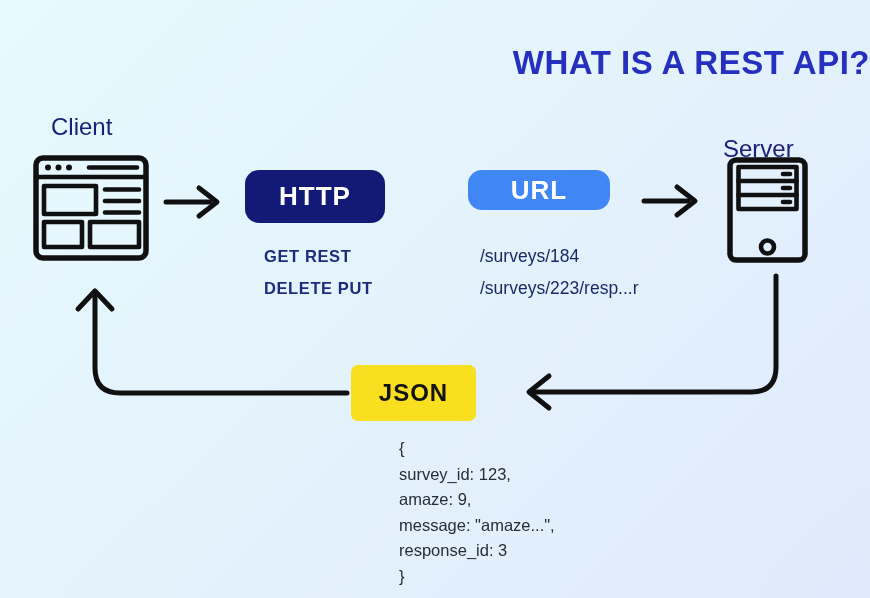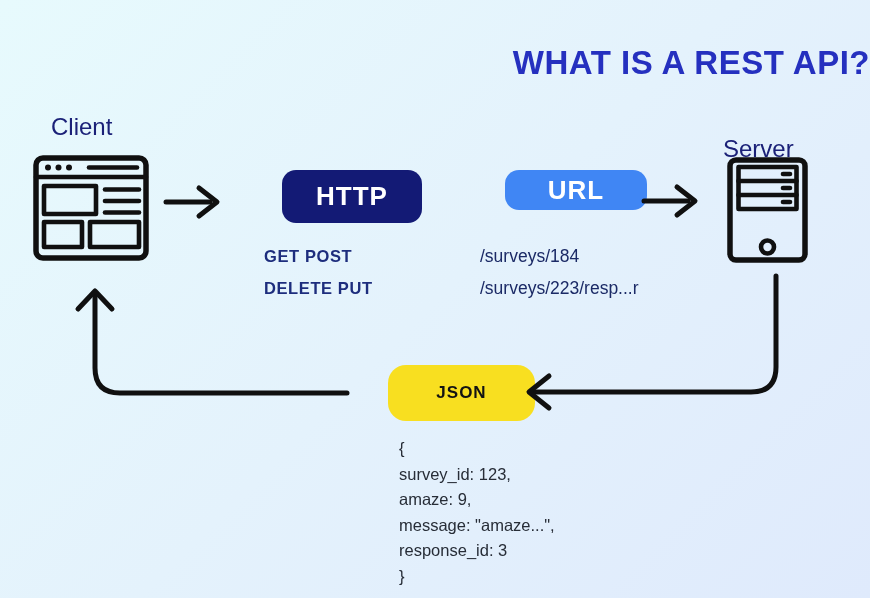--- a/index.html
+++ b/index.html
@@ -50,37 +50,36 @@
     fill:none;stroke:var(--icon-stroke);
     stroke-width:5.5;stroke-linecap:round;stroke-linejoin:round;
   }
   .icon svg .thin{stroke-width:4.6;}
   .icon svg .dot{fill:var(--icon-stroke);stroke:none;}
   .btn{
     position:absolute;
     display:flex;align-items:center;justify-content:center;
     font-weight:700;letter-spacing:1px;
     border-radius:14px;
-    margin-left:37px;
   }
   .btn-http{
     left:245px;top:170px;width:140px;height:53px;
     background:var(--http-button-bg);
     color:var(--button-text-light);font-size:26px;
   }
   .btn-url{
     left:468px;top:170px;width:142px;height:40px;
     background:var(--url-button-bg);
     color:var(--button-text-light);font-size:26px;
   }
   .btn-json{
-    left:351px;top:365px;width:147px;height:56px;
+    left:351px;top:365px;width:125px;height:56px;
     background:var(--json-button-bg);
-    color:var(--json-button-text);font-size:17px;
-    border-radius:18px;
+    color:var(--json-button-text);font-size:24px;
+    border-radius:7px;
   }
   .methods{
     position:absolute;left:264px;top:247px;
     font-size:16.5px;font-weight:700;letter-spacing:0.6px;
     color:var(--methods-text);
   }
   .methods div{margin-bottom:13px;}
   .url-paths{
     position:absolute;left:480px;top:241px;
     font-size:17.5px;font-weight:500;
@@ -139,21 +138,21 @@
       <line class="st thin" x1="56" y1="31" x2="63" y2="31"></line>
       <line class="st thin" x1="56" y1="45" x2="63" y2="45"></line>
       <circle class="st thin" cx="40.5" cy="90" r="6.5"></circle>
     </svg>
   </div>
 
   <div class="btn btn-http">
     <span>HTTP</span>
   </div>
   <div class="methods">
-    <div>GET POST</div>
+    <div>GET REST</div>
     <div>DELETE PUT</div>
   </div>
 
   <div class="btn btn-url">
     <span>URL</span>
   </div>
   <div class="url-paths">
     <div>/surveys/184</div>
     <div>/surveys/223/resp...r</div>
   </div>

